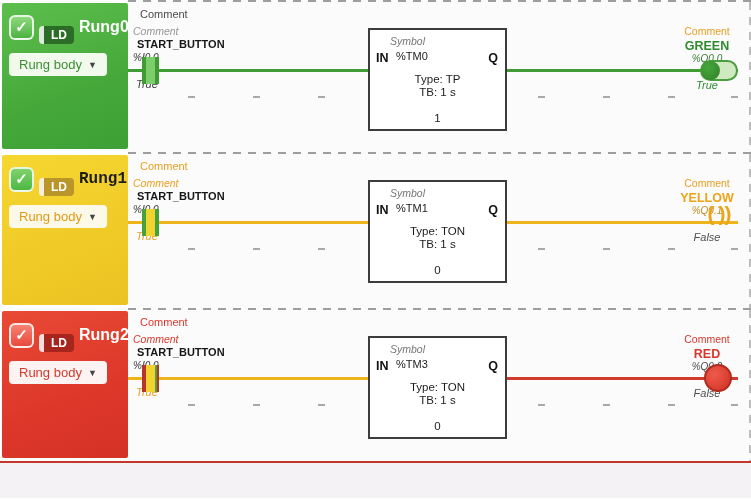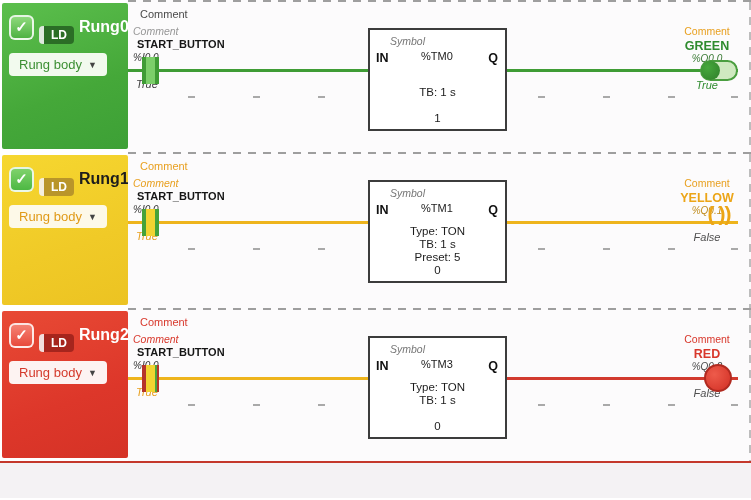--- a/index.html
+++ b/index.html
@@ -21,21 +21,21 @@
            font-weight:bold; font-size:15px; cursor:pointer; flex:none; }
   .r0 .check { background:linear-gradient(180deg,#8ed97c,#4eb242); }
   .r1 .check { background:linear-gradient(180deg,#7fd26c,#4db843); }
   .r2 .check { background:linear-gradient(180deg,#f58274,#e84a3c); }
   .ld { color:#fff; font-weight:bold; font-size:12px; padding:2px 7px; border-radius:4px;
         border-left:5px solid rgba(255,255,255,.85); flex:none;margin-top:16px; }
   .r0 .ld { background:#2b6d26; }
   .r1 .ld { background:#b9952a; }
   .r2 .ld { background:#a6251d; }
   .rtitle { font-weight:bold; font-size:16px; }
-  .r0 .rtitle { color:#fff; } .r1 .rtitle { color:#1d1d1d; } .r2 .rtitle { color:#fff; }
+  .r0 .rtitle { color:#fff; } .r1 .rtitle { color:#1d1d1d;font-family:Liberation Mono, monospace; } .r2 .rtitle { color:#fff; }
   .body-btn { margin-top:9px; display:inline-flex; align-items:center; gap:6px;
               border:none; border-radius:4px; padding:4px 10px; font-size:13px;
               font-family:inherit; cursor:pointer; }
   .r0 .body-btn { background:#f2faee; color:#3c8f33; }
   .r1 .body-btn { background:#fdf9e8; color:#e09a18; }
   .r2 .body-btn { background:#fdf3f2; color:#d43a2c; }
   .body-btn .arr { font-size:9px; color:#444; }
 
   
   .canvas { flex:1; position:relative; background:#fcfbfc; }
@@ -70,21 +70,21 @@
   .contact .fill { width:9px; }
   .r0 .contact .bar { background:#3f9c35; } .r0 .contact .fill { background:#7ccf6a; }
   .r1 .contact .bar { background:#45a23a; } .r1 .contact .fill { background:#f2d431; }
   .r2 .contact .bar { background:#b5342b; } .r2 .contact .fill { background:#f2d431; }
   .r2 .contact .bar.split { background:linear-gradient(90deg,#4aa53e 0 45%,#b5342b 45% 100%); }
 
   .timer { left:240px; top:28px; width:139px; height:103px; background:#fff;
            border:2px solid #3c3c3c; z-index:2; cursor:pointer; }
   .timer .sym { position:absolute; left:20px; top:5px; font-size:10.5px; font-style:italic; color:#767676; }
   .timer .in { position:absolute; left:6px; top:21px; font-size:12.5px; font-weight:bold; color:#111; }
-  .timer .taddr { position:absolute; left:26px; top:20px; font-size:11px; color:#222;margin-left:25px; }
+  .timer .taddr { position:absolute; left:26px; top:20px; font-size:11px; color:#222; }
   .timer .q { position:absolute; right:7px; top:21px; font-size:12.5px; font-weight:bold; color:#111; }
   .timer .tline { position:absolute; left:0; width:100%; text-align:center; font-size:11.5px; color:#1c1c1c; }
   .timer .l1 { top:43px; } .timer .l2 { top:56px; } .timer .l3 { top:69px; } .timer .l4 { top:82px; }
 
   .tick { top:96px; width:7px; height:2px; background:#9a9a9a; opacity:.85; }
 
   .coil-col { left:519px; width:120px; text-align:center; }
   .o-comment { top:25px; font-size:10.5px; color:#e8a020; }
   .r2 .o-comment { color:#d8382c; }
   .o-name { top:39px; font-size:12.5px; font-weight:bold; }
@@ -134,20 +134,21 @@
     <div class="abs contact">
       <span class="bar"></span>
         <span class="fill"></span>
         <span class="bar"></span>
     </div>
     <div class="abs timer">
       <span class="sym">Symbol</span>
       <span class="in">IN</span>
       <span class="taddr">%TM0</span>
       <span class="q">Q</span>
+      <span class="tline l1">Type: TP</span>
       <span class="tline l2">TB: 1 s</span>
       <span class="tline l4">1</span>
     </div>
     <span class="abs tick" style="left:60px"></span>
     <span class="abs tick" style="left:125px"></span>
     <span class="abs tick" style="left:190px"></span>
     <span class="abs tick" style="left:410px"></span>
     <span class="abs tick" style="left:475px"></span>
     <span class="abs tick" style="left:540px"></span>
     <span class="abs tick" style="left:603px"></span>
@@ -188,21 +189,20 @@
         <span class="fill"></span>
         <span class="bar"></span>
     </div>
     <div class="abs timer">
       <span class="sym">Symbol</span>
       <span class="in">IN</span>
       <span class="taddr">%TM1</span>
       <span class="q">Q</span>
       <span class="tline l1">Type: TON</span>
       <span class="tline l2">TB: 1 s</span>
-      <span class="tline l3">Preset: 5</span>
       <span class="tline l4">0</span>
     </div>
     <span class="abs tick" style="left:60px"></span>
     <span class="abs tick" style="left:125px"></span>
     <span class="abs tick" style="left:190px"></span>
     <span class="abs tick" style="left:410px"></span>
     <span class="abs tick" style="left:475px"></span>
     <span class="abs tick" style="left:540px"></span>
     <span class="abs tick" style="left:603px"></span>
     <div class="abs coil-col o-comment">Comment</div>

